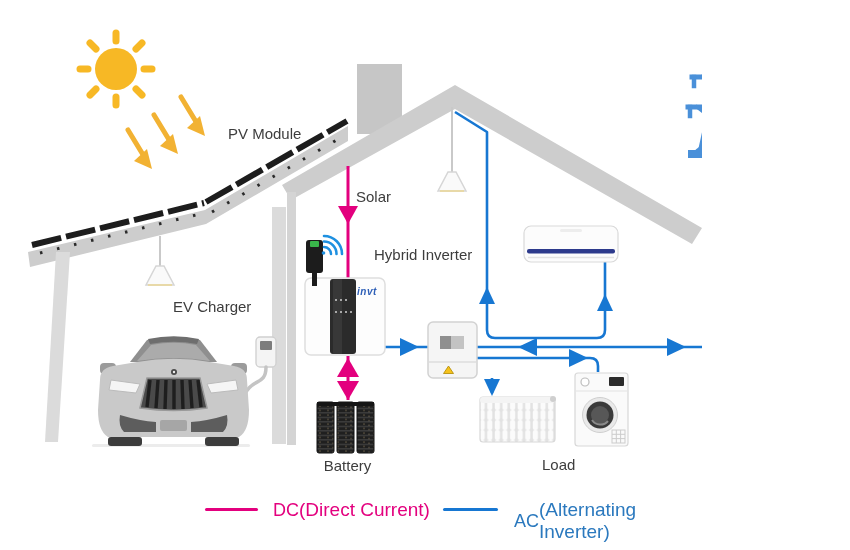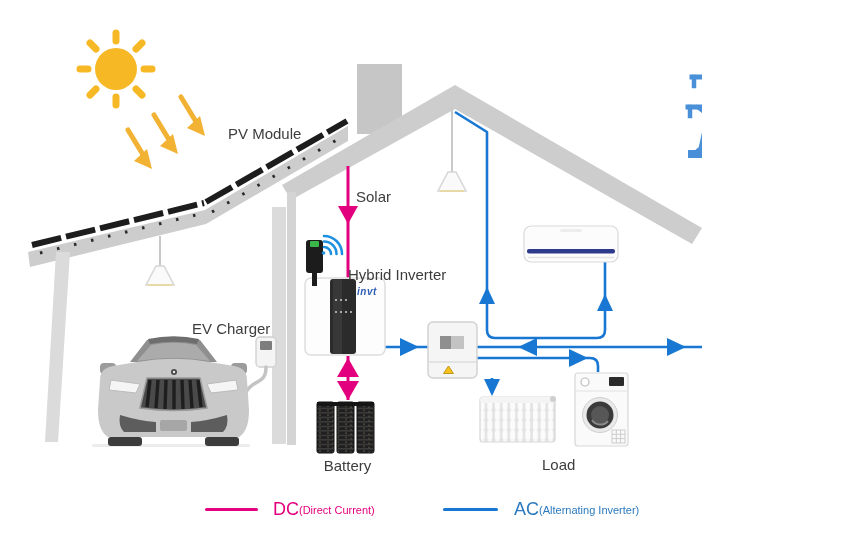--- a/index.html
+++ b/index.html
@@ -7,21 +7,21 @@
     --roof:#CDCDCD; --text:#3D3D3D; --legend-ac-text:#2B79BE; --invt-blue:#2E5FB7;
   }
   html,body{margin:0;padding:0;}
   body{font-family:"Liberation Sans", sans-serif;background:#fff;}
   .stage{position:relative;width:702px;height:550px;background:#fff;overflow:hidden;}
   .stage svg{position:absolute;left:0;top:0;}
   .lbl{position:absolute;color:var(--text);font-size:15px;white-space:nowrap;}
   .lbl.center{text-align:center;white-space:normal;line-height:1.18;}
   .legend{position:absolute;top:499px;display:flex;align-items:center;}
   .legend .abbr{font-size:18px;}
-  .legend .full{font-size:11px;}
+  .legend .full{font-size:19px;}
   .legend-line{position:absolute;top:508px;height:3px;border-radius:2px;}
   #dc-line{left:205px;width:53px;background:var(--dc);}
   #ac-line{left:443px;width:55px;background:var(--ac);}
   #dc-label{left:273px;color:var(--dc);}
   #ac-label{left:514px;color:var(--legend-ac-text);justify-content:center;}
   .invt-logo{position:absolute;left:357px;top:286px;font-size:10px;font-weight:bold;font-style:italic;color:var(--invt-blue);letter-spacing:.5px;text-align:right;}
 </style>
 </head>
 <body>
 
@@ -270,22 +270,22 @@
     <path d="M120,415 Q140,421 156,422 L156,432 L124,432 Q118,426 120,415 Z" fill="#5D5D5D"></path>
     <path d="M227,415 Q207,421 191,422 L191,432 L223,432 Q229,426 227,415 Z" fill="#5D5D5D"></path>
     <rect x="160" y="420" width="27" height="11" rx="2" fill="#A6A6A6"></rect>
     <rect x="108" y="437" width="34" height="9" rx="3" fill="#3C3C3C"></rect>
     <rect x="205" y="437" width="34" height="9" rx="3" fill="#3C3C3C"></rect>
   </g>
 </svg>
 
 <div class="lbl" style="left:228px;top:125px;">PV Module</div>
 <div class="lbl" style="left:356px;top:188px;">Solar</div>
-<div class="lbl" style="left:348px;top:246px;margin-top:20px;">Hybrid Inverter</div>
-<div class="lbl" style="left:173px;top:320px;margin-left:19px;">EV Charger</div>
+<div class="lbl" style="left:374px;top:246px;">Hybrid Inverter</div>
+<div class="lbl" style="left:173px;top:298px;">EV Charger</div>
 <div class="lbl center" style="left:300px;top:457px;width:95px;">Battery</div>
 <div class="lbl" style="left:542px;top:456px;">Load</div>
 <div class="lbl" style="left:735px;top:172px;">Grid</div>
 
 <div class="legend-line" id="dc-line"></div>
 <div class="legend" id="dc-label">
   <span class="abbr">DC</span>
       <span class="full">(Direct Current)</span>
 </div>
 <div class="legend-line" id="ac-line"></div>

